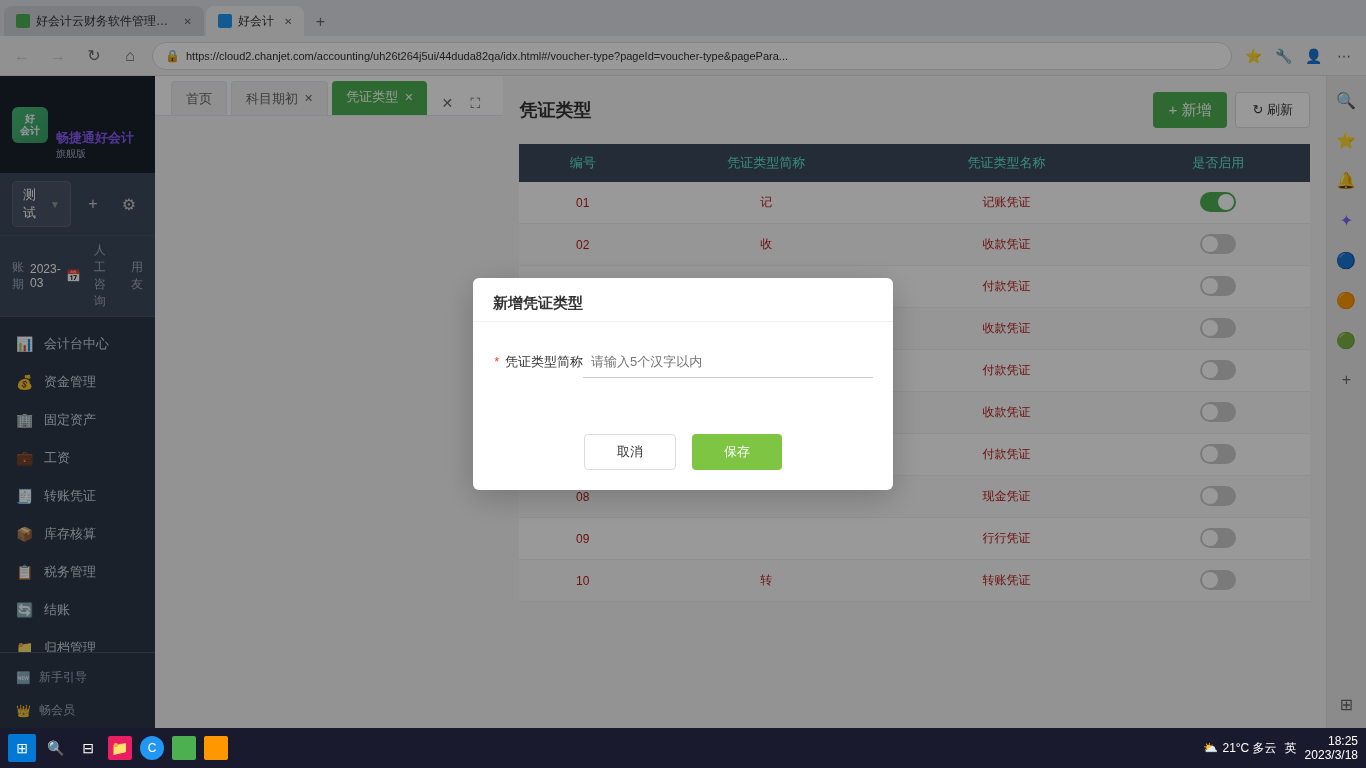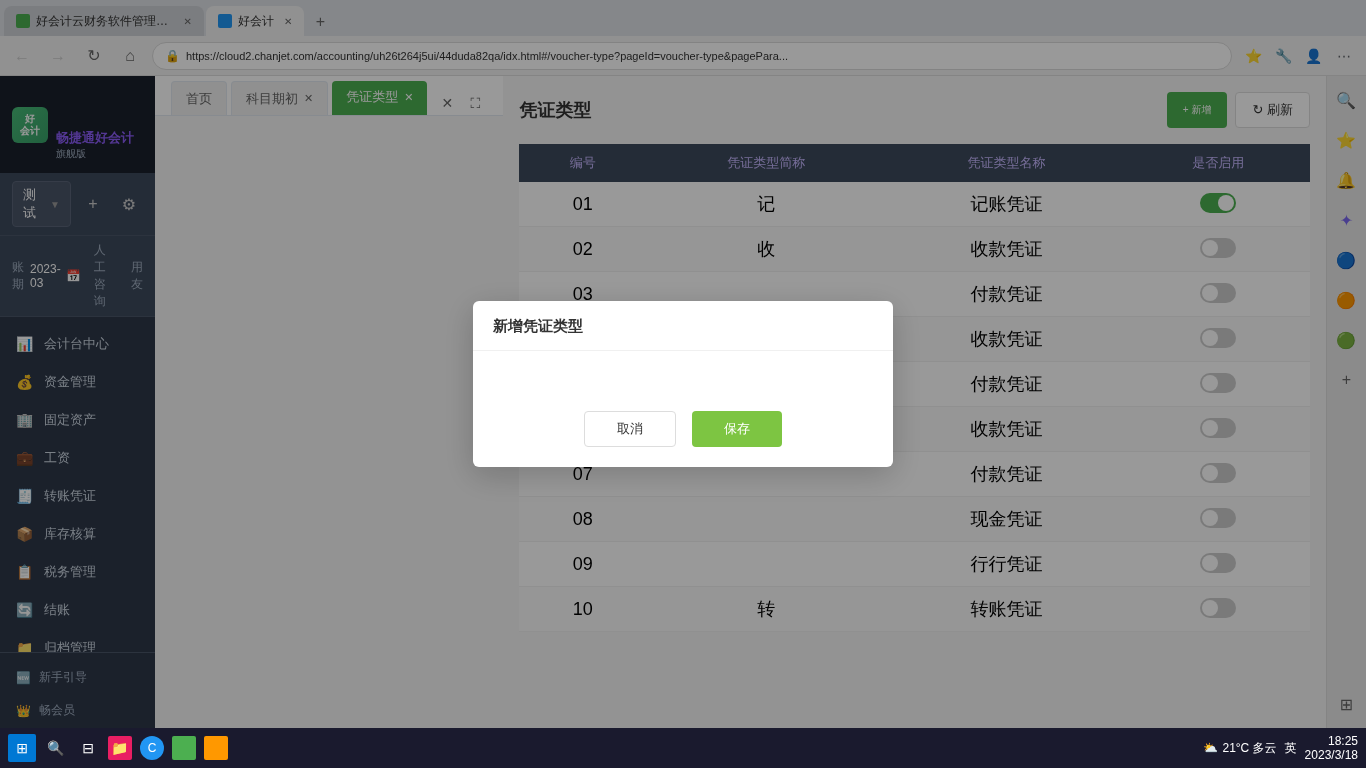--- a/index.html
+++ b/index.html
@@ -55,41 +55,41 @@
     .page-tab.active { background: #4caf50; color: #fff; border-bottom: 2px solid #4caf50; }
     .page-tab:not(.active) { background: #f0f0f0; border: 1px solid #e2e8f0; border-bottom: none; }
     .page-tab-close { font-size: 11px; cursor: pointer; }
     .tab-action-btn { width: 24px; height: 24px; display: flex; align-items: center; justify-content: center; cursor: pointer; color: #666; font-size: 14px; }
 
     
     .content-area { flex: 1; overflow: auto; padding: 16px; position: relative; }
     .content-header { display: flex; align-items: center; justify-content: space-between; margin-bottom: 16px; }
     .content-title { font-size: 18px; font-weight: bold; color: #333; }
     .content-actions { display: flex; gap: 8px; }
-    .btn-primary { display: flex; align-items: center; gap: 4px; background: #4caf50; color: #fff; border: none; border-radius: 4px; padding: 8px 16px; cursor: pointer; font-size: 10px; }
+    .btn-primary { display: flex; align-items: center; gap: 4px; background: #4caf50; color: #fff; border: none; border-radius: 4px; padding: 8px 16px; cursor: pointer; font-size: 15px; }
     .btn-secondary { display: flex; align-items: center; gap: 4px; background: #fff; color: #333; border: 1px solid #ddd; border-radius: 4px; padding: 8px 16px; cursor: pointer; font-size: 13px; }
 
     
     .data-table { width: 100%; border-collapse: collapse; background: #fff; }
-    .data-table thead { background: #3d4a5c; color: #c4b5fd; }
+    .data-table thead { background: #3d4a5c; color: #5eead4; }
     .data-table th { padding: 10px 16px; text-align: center; font-weight: normal; font-size: 13px; }
-    .data-table td { padding: 10px 16px; text-align: center; border-bottom: 1px solid #f0f0f0; font-size: 18px; color: #000000; }
+    .data-table td { padding: 10px 16px; text-align: center; border-bottom: 1px solid #f0f0f0; font-size: 12px; color: #b91c1c; }
     .toggle { width: 36px; height: 20px; border-radius: 10px; background: #ccc; display: inline-flex; align-items: center; padding: 2px; cursor: pointer; position: relative; }
     .toggle.on { background: #4caf50; }
     .toggle-thumb { width: 16px; height: 16px; border-radius: 50%; background: #fff; transition: transform 0.2s; }
     .toggle.on .toggle-thumb { transform: translateX(16px); }
 
     
     .right-panel { width: 40px; background: #e8e8e8; display: flex; flex-direction: column; align-items: center; padding: 8px 0; gap: 8px; border-left: 1px solid #ddd; }
     .right-panel-btn { width: 32px; height: 32px; display: flex; align-items: center; justify-content: center; cursor: pointer; color: #666; font-size: 16px; border-radius: 4px; }
 
     
     .modal-overlay { position: fixed; top: 0; left: 0; width: 100%; height: 100%; background: rgba(0,0,0,0.4); z-index: 1000; display: flex; align-items: center; justify-content: center; }
     .modal { background: #fff; border-radius: 6px; width: 420px; padding: 0; box-shadow: 0 8px 32px rgba(0,0,0,0.2); }
-    .modal-header { padding: 16px 20px 14px; font-size: 15px; font-weight: bold; color: #333; border-bottom: 1px solid #f0f0f0; }
+    .modal-header { padding: 16px 20px 8px; font-size: 15px; font-weight: bold; color: #333; border-bottom: 1px solid #f0f0f0; }
     .modal-body { padding: 24px 20px; }
     .form-row { display: flex; align-items: center; margin-bottom: 20px; }
     .form-label { width: 90px; text-align: right; font-size: 13px; color: #333; flex-shrink: 0; }
     .required-mark { color: #e74c3c; margin-right: 2px; }
     .form-input { flex: 1; height: 32px; border: none; border-bottom: 1px solid #ccc; padding: 0 8px; font-size: 13px; outline: none; }
     .modal-footer { display: flex; justify-content: center; gap: 16px; padding: 12px 20px 20px; }
     .btn-cancel { padding: 8px 32px; border: 1px solid #ddd; background: #fff; border-radius: 4px; cursor: pointer; font-size: 13px; color: #333; }
     .btn-save { padding: 8px 32px; background: #7dc542; border: none; border-radius: 4px; cursor: pointer; font-size: 13px; color: #fff; }
   </style>
 </head>
@@ -354,20 +354,27 @@
     <div style="flex:1;"></div>
     <div class="right-panel-btn">⊞</div>
     <div class="right-panel-btn">⚙</div>
   </div>
 </div>
 
 <div class="modal-overlay">
   <div class="modal">
     <div class="modal-header">新增凭证类型</div>
     <div class="modal-body">
+      <div class="form-row">
+        <label class="form-label">
+          <span class="required-mark">*</span>
+          <span>凭证类型简称</span>
+        </label>
+        <input class="form-input" type="text" placeholder="请输入5个汉字以内" style="">
+      </div>
     </div>
     <div class="modal-footer">
       <button class="btn-cancel">取消</button>
       <button class="btn-save">保存</button>
     </div>
   </div>
 </div>
 
 <div style="position:fixed; bottom:0; left:0; width:1366px; height:40px; background:#1a1a2e; display:flex; align-items:center; padding:0 8px; gap:8px; z-index:2000;">
   <div style="width:28px; height:28px; background:#0078d4; border-radius:2px; display:flex; align-items:center; justify-content:center; color:#fff; font-size:14px;">⊞</div>

